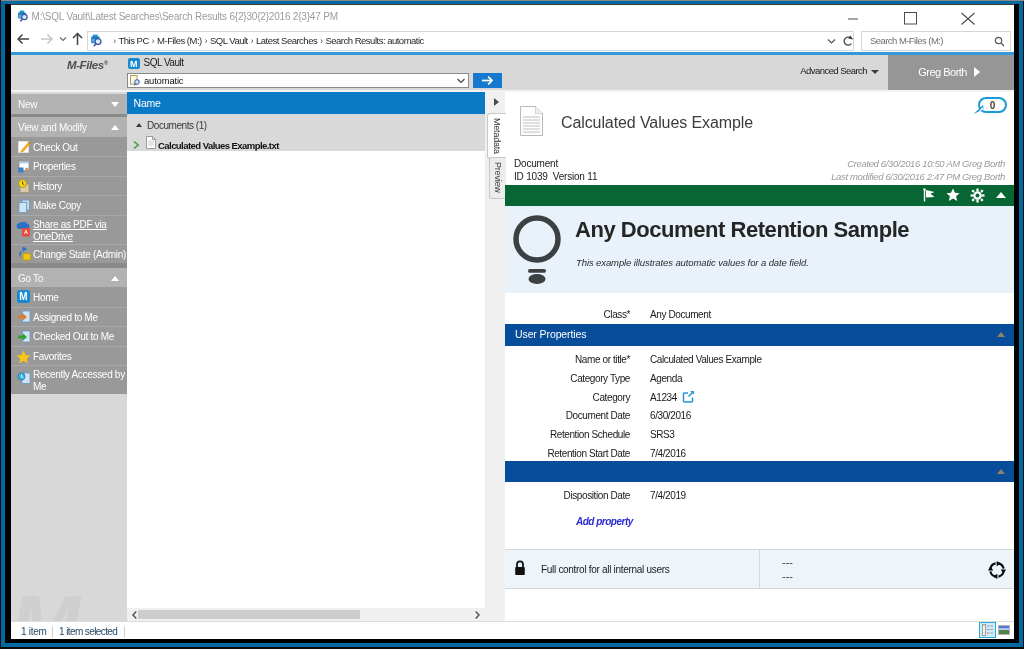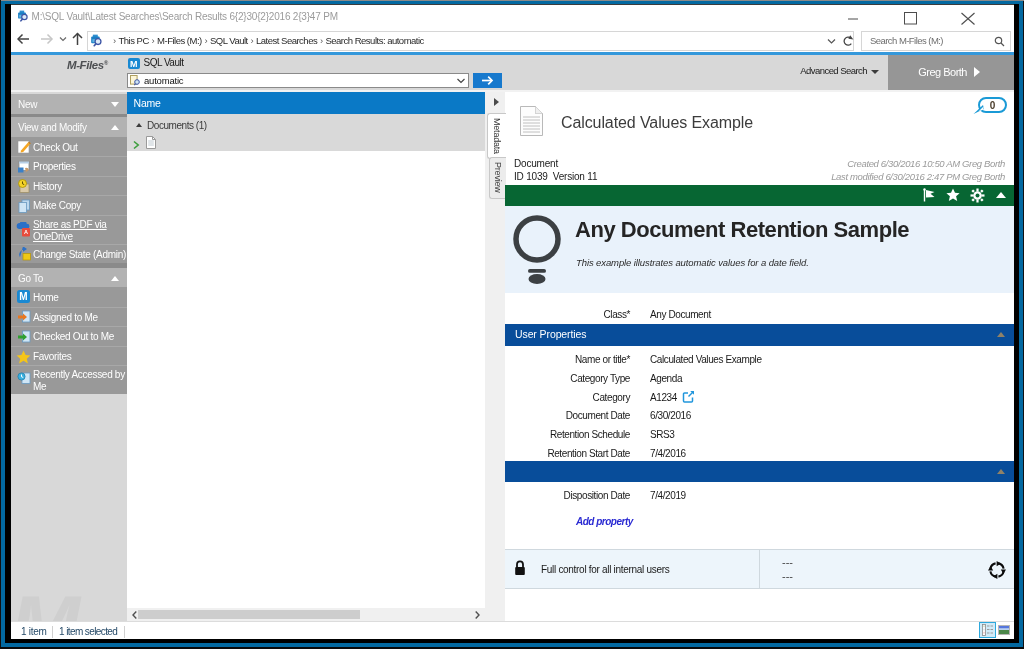--- a/index.html
+++ b/index.html
@@ -233,20 +233,21 @@
     <svg class="abs" style="left:121px;top:135px;" width="8" height="10" viewBox="0 0 8 10">
       <polyline points="2,1.5 6.2,5 2,8.5" fill="none" stroke="#3d9e3d" stroke-width="1.6"></polyline>
     </svg>
     <svg class="abs" style="left:135px;top:130.5px;" width="10" height="13" viewBox="0 0 10 13">
       <path d="M0.5,0.5 h6 l3,3 v9 h-9 z" fill="#fff" stroke="#9a9a9a" stroke-width="1"></path>
       <path d="M6.5,0.5 v3 h3" fill="none" stroke="#9a9a9a" stroke-width="1"></path>
       <line x1="2.2" y1="5" x2="7.8" y2="5" stroke="#b9c4cc" stroke-width="0.9"></line>
       <line x1="2.2" y1="7" x2="7.8" y2="7" stroke="#b9c4cc" stroke-width="0.9"></line>
       <line x1="2.2" y1="9" x2="7.8" y2="9" stroke="#b9c4cc" stroke-width="0.9"></line>
     </svg>
+    <div class="abs" style="left:147px;top:134.5px;width:250px;height:12px;font-size:9.5px;line-height:12px;font-weight:bold;color:#111;letter-spacing:-0.55px;">Calculated Values Example.txt</div>
 
     <div class="abs" style="left:116px;top:602.5px;width:358px;height:13.5px;background:#f0f0f0;"></div>
     <div class="abs" style="left:127px;top:604.5px;width:222px;height:9.5px;background:#cdcdcd;"></div>
     <svg class="abs" style="left:119px;top:604.5px;" width="10" height="10" viewBox="0 0 10 10">
       <polyline points="6.3,1.5 3,5 6.3,8.5" fill="none" stroke="#505050" stroke-width="1.4"></polyline>
     </svg>
     <svg class="abs" style="left:461px;top:604.5px;" width="10" height="10" viewBox="0 0 10 10">
       <polyline points="3.7,1.5 7,5 3.7,8.5" fill="none" stroke="#505050" stroke-width="1.4"></polyline>
     </svg>
 

